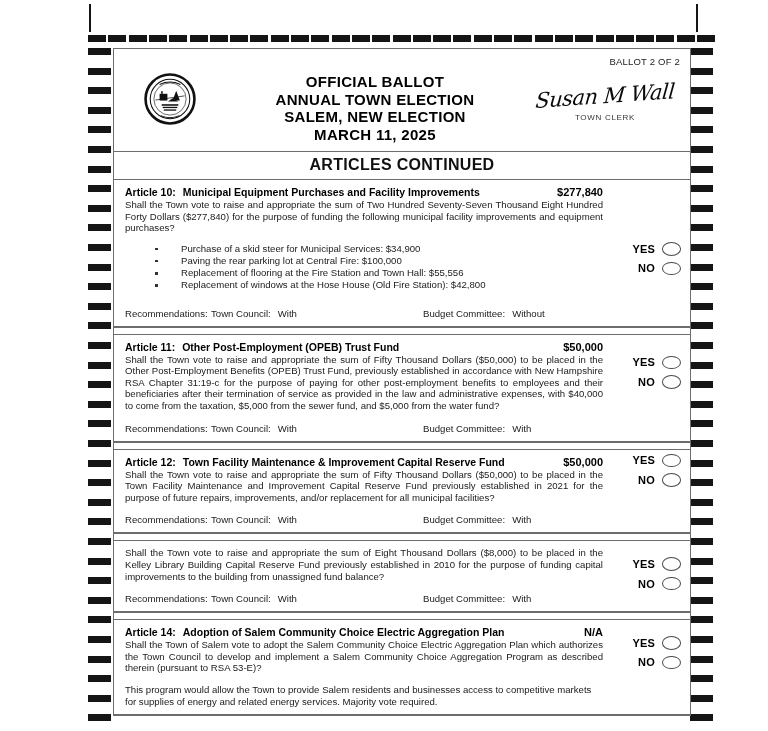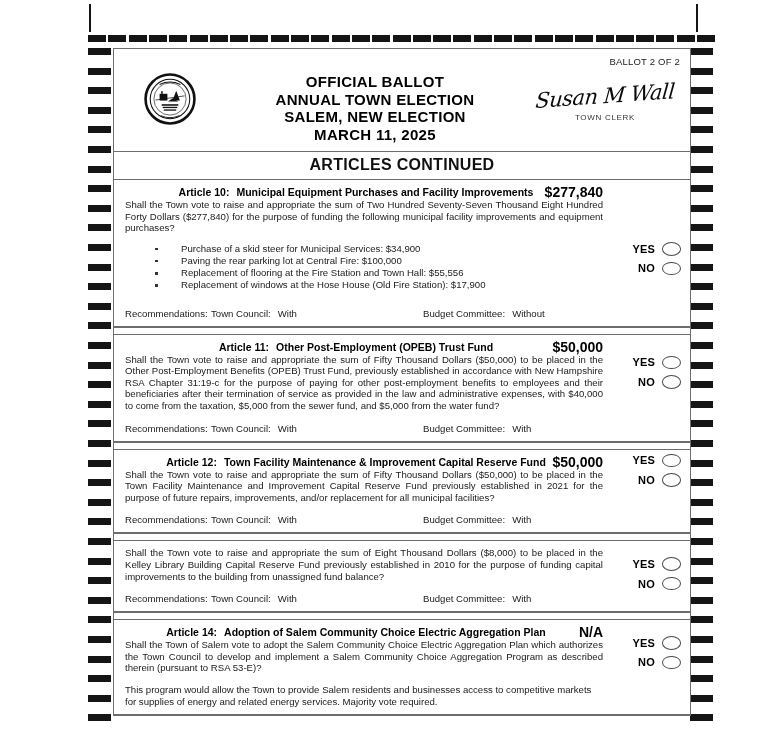--- a/index.html
+++ b/index.html
@@ -151,29 +151,28 @@
   }
 
   .art-body { padding-right: 78px; position: relative; }
   .art-head {
     font-weight: bold;
     font-size: 10.5px;
     line-height: 13px;
     color: #000;
     position: relative;
     padding-right: 16px;
-    text-align: center;
   }
   .art-no { margin-right: 7px; }
   .art-amount {
     position: absolute;
     right: 0;
     top: 0;
     font-weight: bold;
-    font-size: 14px;
+    font-size: 11px;
     white-space: nowrap;
   }
   .art-text {
     font-size: 9.6px;
     line-height: 11.6px;
     text-align: justify;
     color: #1a1a1a;
     margin-top: 0px;
   }
   .art-text.p2 { margin-top: 10px; text-align: left; }
@@ -392,21 +391,21 @@
 
   <div class="articles" id="articles-root">
       <div class="article">
         <div class="art-body">
           <div class="art-head"><span class="art-no">Article 10:</span><span>Municipal Equipment Purchases and Facility Improvements</span><span class="art-amount">$277,840</span></div>
           <div class="art-text">Shall the Town vote to raise and appropriate the sum of Two Hundred Seventy-Seven Thousand Eight Hundred Forty Dollars ($277,840) for the purpose of funding the following municipal facility improvements and equipment purchases?</div>
           <ul class="art-bullets">
             <li>Purchase of a skid steer for Municipal Services: $34,900</li>
             <li>Paving the rear parking lot at Central Fire: $100,000</li>
             <li>Replacement of flooring at the Fire Station and Town Hall: $55,556</li>
-            <li>Replacement of windows at the Hose House (Old Fire Station): $17,900</li>
+            <li>Replacement of windows at the Hose House (Old Fire Station): $42,800</li>
           </ul>
         </div>
         <div class="votes" style="top: 62px;">
           <div class="vote-row">
             <span class="vote-label">YES</span>
             <span class="oval"></span>
           </div>
           <div class="vote-row">
             <span class="vote-label">NO</span>
             <span class="oval"></span>

